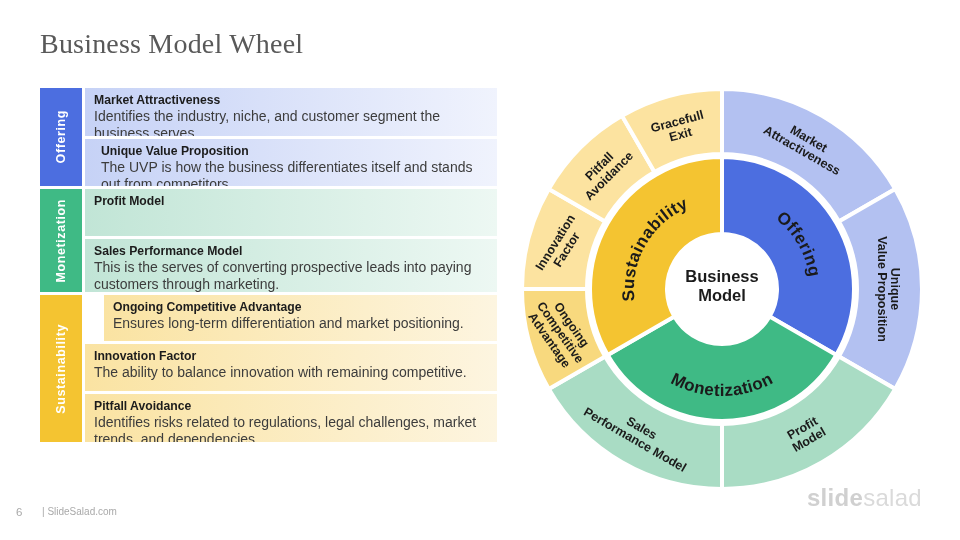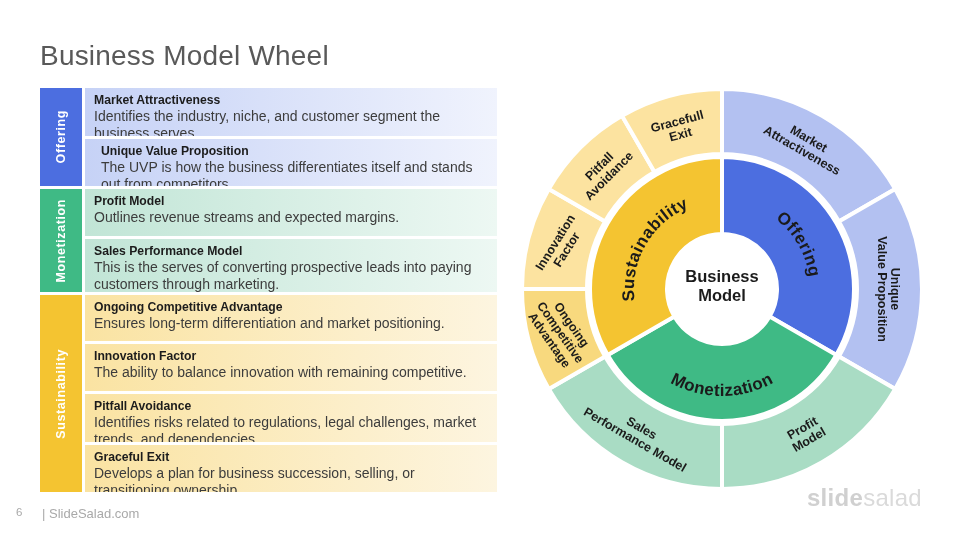--- a/index.html
+++ b/index.html
@@ -1,39 +1,39 @@
 <!DOCTYPE html>
 <html><head>
 <meta charset="utf-8">
 <style>
   html,body{margin:0;padding:0;background:#fff;}
   .slide{position:relative;width:960px;height:540px;background:#ffffff;overflow:hidden;
          font-family:"Liberation Sans",sans-serif;}
-  .page-title{position:absolute;left:40px;top:40px;font-size:28px;font-weight:500;
-              color:#595959;letter-spacing:.2px;}
+  .page-title{position:absolute;left:40px;top:28px;font-size:28px;font-weight:500;
+              color:#595959;letter-spacing:.2px;font-family:Liberation Serif, serif;}
   
   .info-table{position:absolute;left:40px;top:88px;width:457px;}
   .section{display:flex;margin-bottom:3px;}
   .side{width:42px;margin-right:3px;display:flex;align-items:center;justify-content:center;flex:none;}
   .side span{writing-mode:vertical-rl;transform:rotate(180deg);color:#ffffff;font-weight:bold;
              font-size:12.5px;letter-spacing:.6px;white-space:nowrap;}
   .rows{flex:1;display:flex;flex-direction:column;gap:3px;}
   .row{box-sizing:border-box;padding:5px 8px 0 9px;overflow:hidden;}
   .row h3{margin:0 0 1px 0;font-size:12.2px;line-height:1.18;color:#1c1c1c;font-weight:bold;}
   .row p{margin:0;font-size:14px;line-height:1.22;color:#3c3c3c;}
   .h48{height:48px}.h47{height:47px}.h53{height:53px}.h46{height:46px}
   
   #wheel-svg{position:absolute;left:512px;top:79px;}
   #wheel-svg text{font-family:"Liberation Sans",sans-serif;font-weight:bold;fill:#1b1b1b;}
   #wheel-svg .inner-label{font-size:17px;letter-spacing:.4px;}
   #wheel-svg .outer-label{font-size:12.5px;}
   #wheel-svg .center-label{font-size:16.5px;}
   
   .page-num{position:absolute;left:16px;top:506px;font-size:11.5px;color:#a9a9a9;}
-  .footer-site{position:absolute;left:42px;top:506px;font-size:13px;color:#a9a9a9;}
+  .footer-site{position:absolute;left:42px;top:506px;font-size:10px;color:#a9a9a9;}
   .logo{position:absolute;right:38px;top:484px;font-size:24px;letter-spacing:.3px;}
   .logo .p1{font-weight:bold;color:#d0d0d0;}
   .logo .p2{font-weight:normal;color:#dadada;}
 </style>
 </head>
 <body>
 
 <div class="slide">
 
   <div class="page-title">Business Model Wheel</div>
@@ -56,49 +56,44 @@
       </div>
     </div>
 
     <div class="section">
       <div class="side" style="background: rgb(63, 186, 133);">
         <span>Monetization</span>
       </div>
       <div class="rows">
         <div class="row h47" style="background: linear-gradient(to right, rgb(193, 229, 214), rgb(237, 248, 243));">
           <h3>Profit Model</h3>
-          <p>Outlines revenue streams and expected margins.</p>
         </div>
         <div class="row h53" style="background: linear-gradient(to right, rgb(193, 229, 214), rgb(237, 248, 243));">
           <h3>Sales Performance Model</h3>
           <p>This is the serves of converting prospective leads into paying customers through marketing.</p>
         </div>
       </div>
     </div>
 
     <div class="section">
       <div class="side" style="background: rgb(244, 196, 49);">
         <span>Sustainability</span>
       </div>
       <div class="rows">
-        <div class="row h46" style="background: linear-gradient(to right, rgb(250, 227, 162), rgb(253, 245, 224));">
+        <div class="row h46" style="background: linear-gradient(to right, rgb(250, 227, 162), rgb(253, 245, 224)); margin-left: 19px;">
           <h3>Ongoing Competitive Advantage</h3>
           <p>Ensures long-term differentiation and market positioning.</p>
         </div>
         <div class="row h47" style="background: linear-gradient(to right, rgb(250, 227, 162), rgb(253, 245, 224));">
           <h3>Innovation Factor</h3>
           <p>The ability to balance innovation with remaining competitive.</p>
         </div>
         <div class="row h48" style="background: linear-gradient(to right, rgb(250, 227, 162), rgb(253, 245, 224));">
           <h3>Pitfall Avoidance</h3>
           <p>Identifies risks related to regulations, legal challenges, market trends, and dependencies.</p>
-        </div>
-        <div class="row h47" style="background: linear-gradient(to right, rgb(250, 227, 162), rgb(253, 245, 224));">
-          <h3>Graceful Exit</h3>
-          <p>Develops a plan for business succession, selling, or transitioning ownership.</p>
         </div>
       </div>
     </div>
 
   </div>
 
   <svg id="wheel-svg" width="420" height="420" viewBox="0 0 420 420">
       <defs>
         <path id="lbl-arc-0" d="M 217.67 122.33 A 88 88 0 0 1 289.76 247.19" fill="none"></path>
         <path id="lbl-arc-1" d="M 113.03 255.22 A 107 107 0 0 0 306.97 255.22" fill="none"></path>

